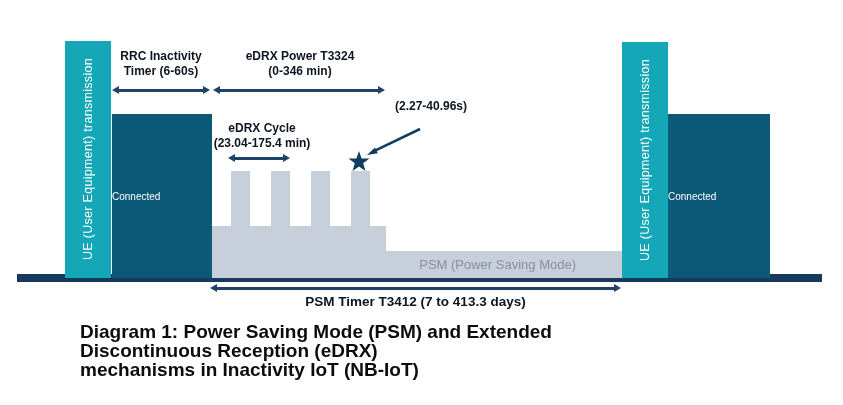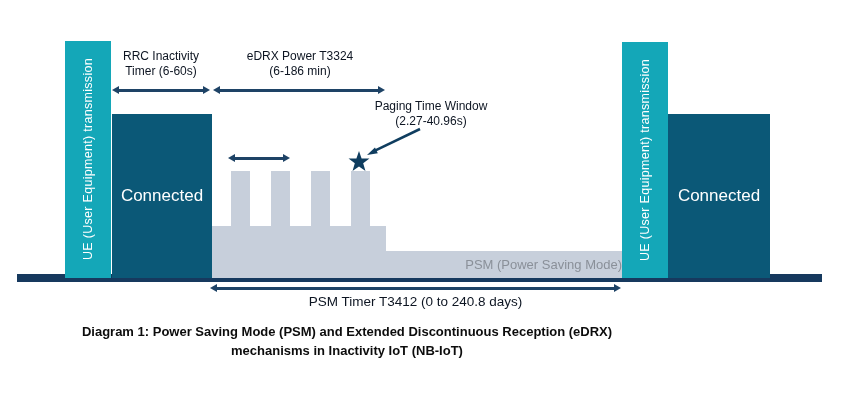--- a/index.html
+++ b/index.html
@@ -15,57 +15,57 @@
   
   .ue-bar{width:46px;background:var(--teal);display:flex;align-items:center;justify-content:center;}
   #ue-bar-left{left:65px;top:41px;height:237px;}
   #ue-bar-right{left:622px;top:42px;height:236px;}
   .ue-bar span{
     writing-mode:vertical-rl;transform:rotate(180deg);
     color:#ffffff;font-size:12.5px;letter-spacing:.3px;white-space:nowrap;
   }
 
   
-  .connected{background:var(--connected-blue);display:flex;align-items:center;justify-content:center;
-    color:#ffffff;font-size:17px;}
+  .connected{background:var(--connected-blue);display:flex;align-items:center;justify-content:flex-start;
+    color:#ffffff;font-size:10px;}
   #connected-left{left:112px;top:114px;width:100px;height:164px;}
   #connected-right{left:668px;top:114px;width:102px;height:164px;}
 
   
   .sleep{background:var(--sleep-gray);}
   #edrx-base{left:212px;top:226px;width:174px;height:52px;}
   .pulse{top:171px;width:19px;height:56px;}
   #pulse-1{left:231px;} #pulse-2{left:271px;} #pulse-3{left:311px;} #pulse-4{left:351px;}
   #psm-region{left:386px;top:251px;width:236px;height:27px;
-    text-align:right;box-sizing:border-box;
+    text-align:right;padding-right:46px;box-sizing:border-box;
     color:var(--psm-label-gray);font-size:13px;line-height:27px;}
 
   
   .darrow{height:10px;}
   .darrow .line{position:absolute;left:5px;right:5px;top:50%;margin-top:-1.5px;height:3px;background:var(--arrow-navy);}
   .darrow .head{position:absolute;top:50%;margin-top:-4px;width:0;height:0;
     border-top:4px solid transparent;border-bottom:4px solid transparent;}
   .darrow .head.l{left:0;border-right:7px solid var(--arrow-navy);}
   .darrow .head.r{right:0;border-left:7px solid var(--arrow-navy);}
   #rrc-arrow{left:112px;top:85px;width:98px;}
   #edrx-arrow{left:213px;top:85px;width:172px;}
   #cycle-arrow{left:228px;top:153px;width:62px;}
   #psm-arrow{left:210px;top:283px;width:411px;}
 
   
-  .note{color:var(--text-dark);font-weight:normal;font-size:12px;line-height:15px;text-align:center;}
+  .note{color:var(--text-dark);font-weight:bold;font-size:12px;line-height:15px;text-align:center;}
   #rrc-label{left:104px;top:49px;width:114px;}
   #edrx-timer-label{left:213px;top:49px;width:174px;}
   #edrx-cycle-label{left:182px;top:121px;width:160px;}
   #paging-label{left:350px;top:99px;width:162px;}
   #psm-timer-label{left:210px;top:294px;width:411px;font-size:13.5px;}
 
   
-  #caption{left:80px;top:322px;width:534px;text-align:center;color:#0c0c0c;
-    font-weight:bold;font-size:13px;line-height:19px;}
+  #caption{left:80px;top:322px;width:534px;text-align:left;color:#0c0c0c;
+    font-weight:bold;font-size:19px;line-height:19px;}
 
   svg{display:block;}
 </style>
 </head>
 <body>
 
 <div id="stage">
 
   <div class="abs" id="timeline"></div>
 
@@ -128,26 +128,29 @@
     <span class="line"></span>
     <span class="head r"></span>
   </div>
 
   <div class="abs note" id="rrc-label">
     <div>RRC Inactivity</div>
     <div>Timer (6-60s)</div>
   </div>
   <div class="abs note" id="edrx-timer-label">
     <div>eDRX Power T3324</div>
-    <div>(6-186 min)</div>
+    <div>(0-346 min)</div>
+  </div>
+  <div class="abs note" id="edrx-cycle-label">
+    <div>eDRX Cycle</div>
+    <div>(23.04-175.4 min)</div>
   </div>
   <div class="abs note" id="paging-label">
-    <div>Paging Time Window</div>
     <div>(2.27-40.96s)</div>
   </div>
-  <div class="abs note" id="psm-timer-label">PSM Timer T3412 (0 to 240.8 days)</div>
+  <div class="abs note" id="psm-timer-label">PSM Timer T3412 (7 to 413.3 days)</div>
 
   <div class="abs" id="caption">
     <div>Diagram 1: Power Saving Mode (PSM) and Extended Discontinuous Reception (eDRX)</div>
     <div>mechanisms in Inactivity IoT (NB-IoT)</div>
   </div>
 
 </div>
 
 </body></html>

